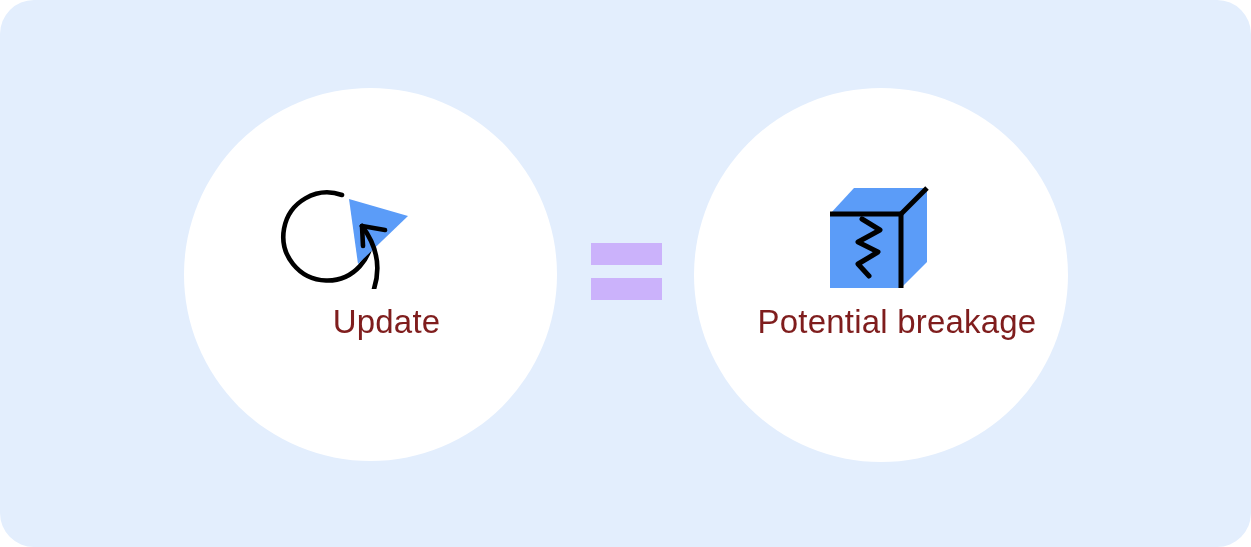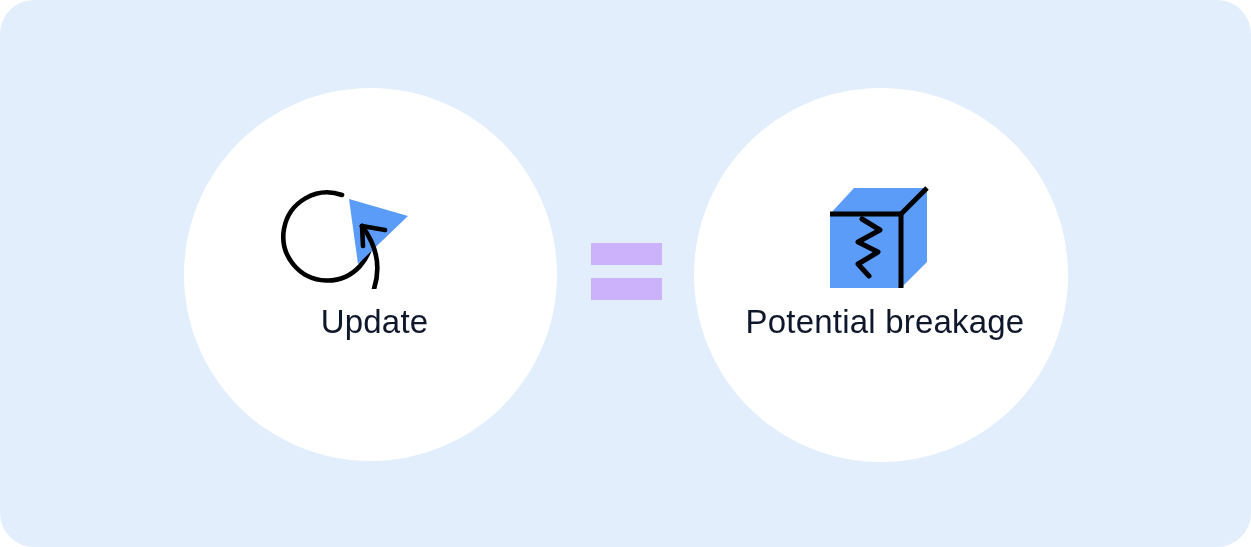--- a/index.html
+++ b/index.html
@@ -73,24 +73,24 @@
   .icon-breakage {
     left: 134px;
     top: 98px;
     width: 104px;
     height: 104px;
   }
 
   .concept-label {
     position: absolute;
     top: 215px;
-    left: 4px;
+    left: 16px;
     width: 100%;
     text-align: center;
-    color: #0f172a;
+    color: #7f1d1d;
     font-size: 33px;
     font-weight: 400;
     letter-spacing: 0.2px;
     white-space: nowrap;
   }
 
   .equals {
     position: absolute;
     left: 591px;
     top: 243px;

